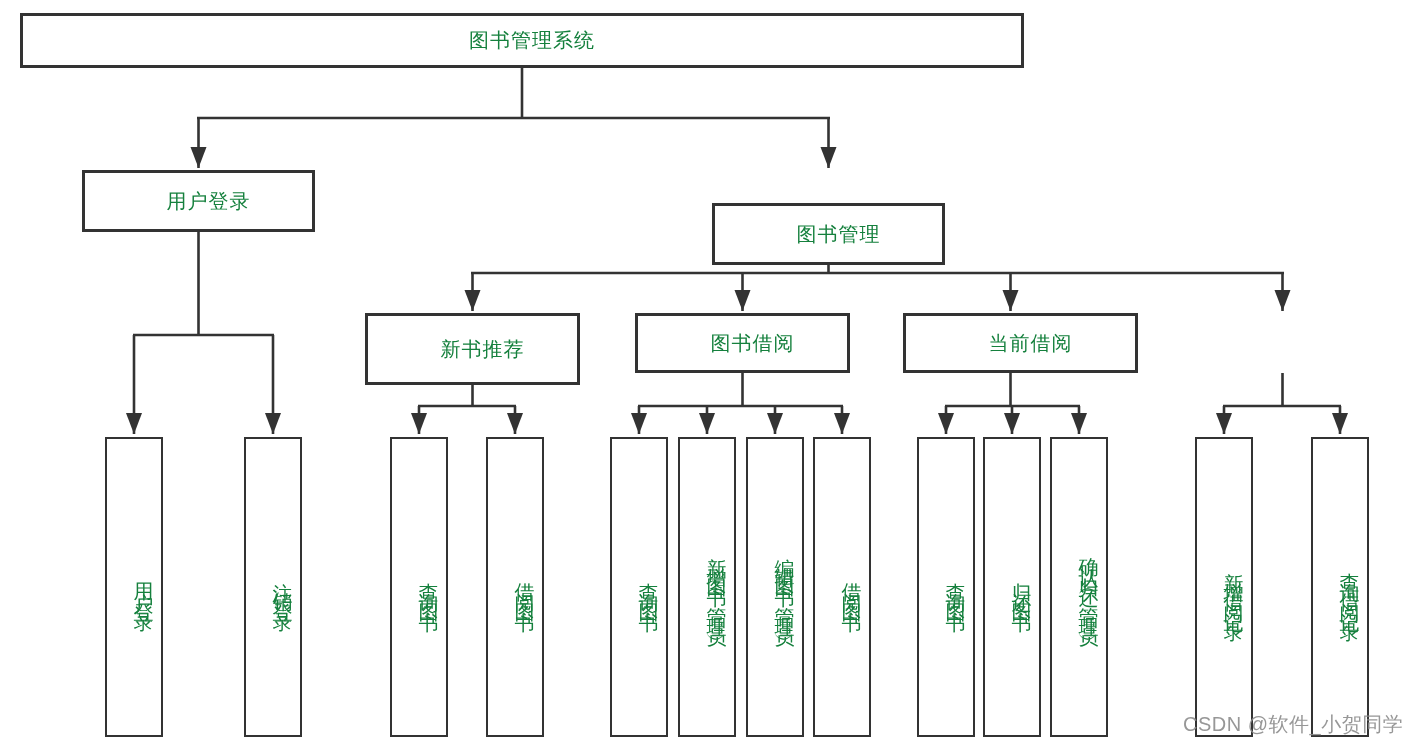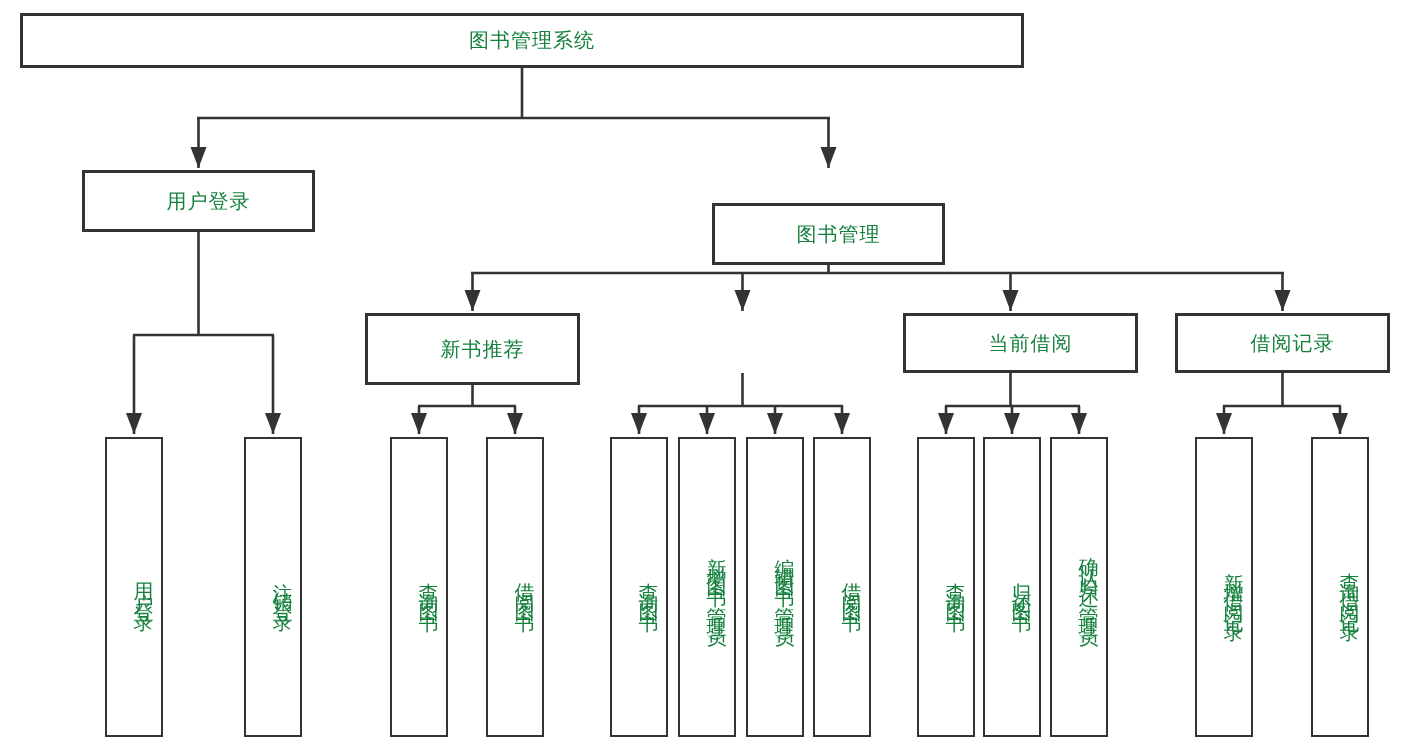--- a/index.html
+++ b/index.html
@@ -115,35 +115,36 @@
     <line x1="1224" y1="406" x2="1224" y2="434" marker-end="url(#arw)"></line>
     <line x1="1340" y1="406" x2="1340" y2="434" marker-end="url(#arw)"></line>
   </svg>
 
   <div class="node h-node" style="left:20px; top:13px; width:1004px; height:55px;">图书管理系统</div>
 
   <div class="node h-node" style="left:82px; top:170px; width:233px; height:62px;">用户登录</div>
   <div class="node h-node" style="left:712px; top:170px; width:233px; height:62px;margin-top:33px;">图书管理</div>
 
   <div class="node h-node" style="left:365px; top:313px; width:215px; height:72px;">新书推荐</div>
+  <div class="node h-node" style="left:635px; top:313px; width:215px; height:60px;">图书借阅</div>
   <div class="node h-node" style="left:903px; top:313px; width:235px; height:60px;">当前借阅</div>
-  <div class="node h-node" style="left:1175px; top:313px; width:215px; height:60px;">借阅记录</div>
 
   <div class="node v-node" style="left:105px; top:437px; width:58px; height:300px;">用户登录</div>
   <div class="node v-node" style="left:244px; top:437px; width:58px; height:300px;">注销登录</div>
 
   <div class="node v-node" style="left:390px; top:437px; width:58px; height:300px;">查询图书</div>
   <div class="node v-node" style="left:486px; top:437px; width:58px; height:300px;">借阅图书</div>
 
   <div class="node v-node" style="left:610px; top:437px; width:58px; height:300px;">查询图书</div>
   <div class="node v-node" style="left:678px; top:437px; width:58px; height:300px;">新增图书（管理员）</div>
   <div class="node v-node" style="left:746px; top:437px; width:58px; height:300px;">编辑图书（管理员）</div>
   <div class="node v-node" style="left:813px; top:437px; width:58px; height:300px;">借阅图书</div>
 
   <div class="node v-node" style="left:917px; top:437px; width:58px; height:300px;">查询图书</div>
   <div class="node v-node" style="left:983px; top:437px; width:58px; height:300px;">归还图书</div>
   <div class="node v-node" style="left:1050px; top:437px; width:58px; height:300px;">确认归还（管理员）</div>
 
   <div class="node v-node" style="left:1195px; top:437px; width:58px; height:300px;">新增借阅记录</div>
   <div class="node v-node" style="left:1311px; top:437px; width:58px; height:300px;">查询借阅记录</div>
 
+  <div class="watermark">CSDN @软件_小贺同学</div>
 
 </div>
 
 </body></html>

